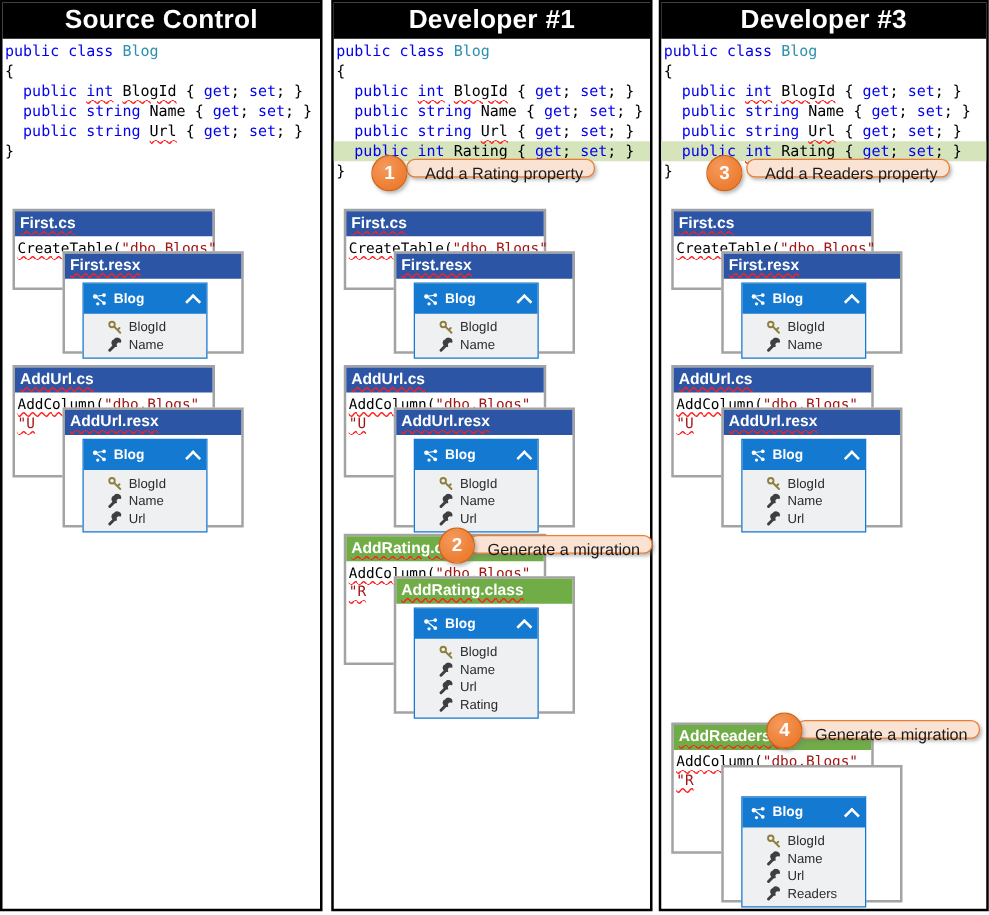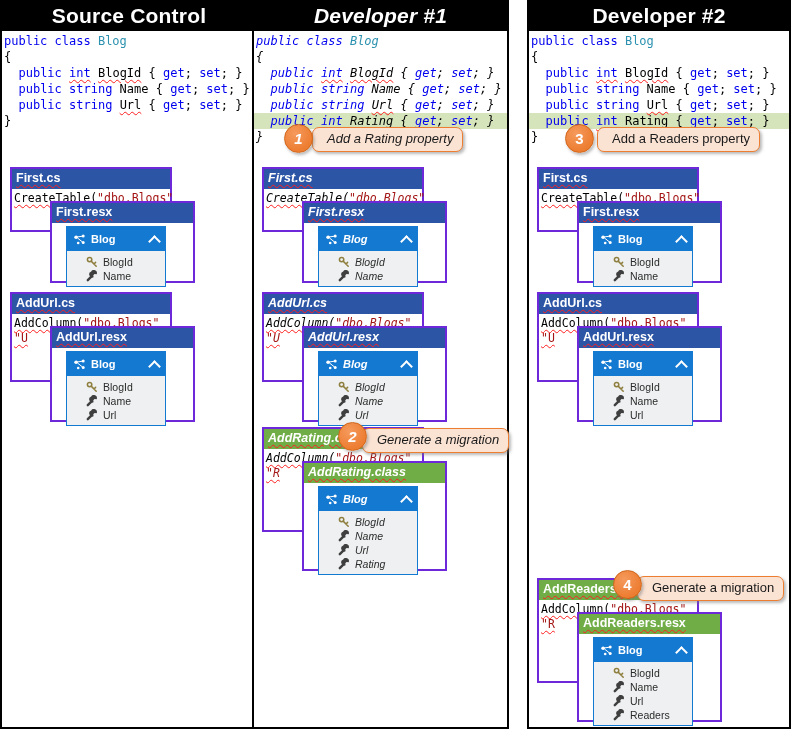--- a/index.html
+++ b/index.html
@@ -10,33 +10,33 @@
   .column{position:absolute;top:0;height:729px;border:2px solid #000;background:#fff;box-sizing:border-box;}
   .col-header{height:29px;background:#000;color:#fff;font-size:21px;font-weight:bold;text-align:center;line-height:28px;letter-spacing:0.2px;}
   .codeblock{position:absolute;left:0;top:31px;right:0;font-family:"DejaVu Sans Mono",monospace;font-size:12px;}
   .code-line{height:16px;line-height:16px;white-space:pre;padding-left:2px;}
   .code-line.hl{background:var(--hl,#d6e4bc);}
   .tok-kw{color:var(--kw,#0000ee);}
   .tok-type{color:var(--type,#2b91af);}
   .tok-str{color:var(--str,#a31515);}
   .tok-plain{color:#000;}
   .sq{text-decoration-line:underline;text-decoration-style:wavy;text-decoration-color:#ff1f1f;text-decoration-thickness:1px;text-underline-offset:2px;}
-  .card{position:absolute;border:2px solid #6d28d9;background:#fff;box-sizing:border-box;}
+  .card{position:absolute;border:2px solid #a3a3a3;background:#fff;box-sizing:border-box;}
   .card-title{height:20px;line-height:19px;padding-left:4px;font-size:12.5px;font-weight:bold;color:#fff;white-space:nowrap;overflow:hidden;}
   .bar-blue .card-title{background:var(--barblue,#2d55a5);}
   .bar-green .card-title{background:var(--bargreen,#70ad47);}
   .card-code{font-family:"DejaVu Sans Mono",monospace;font-size:11.5px;padding:2px 0 0 2px;}
   .cc-line{height:15px;line-height:15px;white-space:pre;}
   .etable{position:absolute;left:14px;top:23px;width:100px;border:1.5px solid var(--tblhead,#1479d1);background:#eef0f1;box-sizing:border-box;}
   .etable-header{height:24px;background:var(--tblhead,#1479d1);color:#fff;display:flex;align-items:center;gap:5px;padding:0 6px;font-size:11px;font-weight:bold;}
   .chev{width:7px;height:7px;border-left:2px solid #fff;border-top:2px solid #fff;transform:rotate(45deg);margin-left:auto;position:relative;top:2px;flex:0 0 auto;}
   .etable-body{padding:4px 0 3px 19px;}
   .etable-row{display:flex;align-items:center;gap:5px;height:14px;font-size:10.5px;color:#2b2b2b;}
   .ricon,.eicon{flex:0 0 auto;display:block;}
-  .callout-label{position:absolute;height:25px;line-height:21px;padding:0 9px 0 14px;background:var(--cofill,#fbe3d4);border:1.5px solid var(--co,#ed7d31);border-radius:7px;font-size:13px;color:#1a1a1a;white-space:nowrap;box-shadow:1.5px 2px 3px rgba(120,120,120,.5);z-index:30;box-sizing:border-box;}
+  .callout-label{position:absolute;height:15px;line-height:21px;padding:0 9px 0 14px;background:var(--cofill,#fbe3d4);border:1.5px solid var(--co,#ed7d31);border-radius:7px;font-size:13px;color:#1a1a1a;white-space:nowrap;box-shadow:1.5px 2px 3px rgba(120,120,120,.5);z-index:30;box-sizing:border-box;}
   .callout-num{position:absolute;width:29px;height:29px;border-radius:50%;background:radial-gradient(circle at 38% 32%, #f59a5d, var(--co,#ed7d31) 70%);border:1px solid #cf6519;color:#fff;font-size:15px;font-weight:bold;display:flex;align-items:center;justify-content:center;z-index:31;box-shadow:1.5px 2px 3px rgba(120,120,120,.5);box-sizing:border-box;}
 </style>
 </head>
 <body>
 
 <div class="column" style="left:0;width:258px;">
   <div class="col-header">Source Control</div>
 <div class="codeblock">
       <div class="code-line"><span class="tok tok-kw">public class </span><span class="tok tok-type">Blog</span></div>
       <div class="code-line"><span class="tok tok-plain">{</span></div>
@@ -123,21 +123,21 @@
             <svg class="ricon" width="12" height="12" viewBox="0 0 12 12">
               <path d="M1.8 10.2 L5.8 6.2" stroke="#3f3f3f" stroke-width="2.4" stroke-linecap="round"></path>
               <path d="M5.2 1.4 a3.1 3.1 0 0 1 5.5 2.8 l-2.1 -0.3 -1.3 1.3 0.3 2.1 a3.1 3.1 0 0 1 -2.4 -5.9" fill="#3f3f3f"></path>
             </svg>
             <span>Url</span>
           </div>
         </div>
       </div>
     </div>
   </div>
-<div class="column" style="left:252px;width:257px;font-style:italic;">
+<div class="column" style="left:265px;width:257px;">
   <div class="col-header">Developer #1</div>
 <div class="codeblock">
       <div class="code-line"><span class="tok tok-kw">public class </span><span class="tok tok-type">Blog</span></div>
       <div class="code-line"><span class="tok tok-plain">{</span></div>
       <div class="code-line"><span class="tok tok-plain">  </span><span class="tok tok-kw">public </span><span class="tok tok-kw sq">int</span><span class="tok tok-plain"> </span><span class="tok tok-plain sq">BlogId</span><span class="tok tok-plain"> { </span><span class="tok tok-kw">get</span><span class="tok tok-plain">; </span><span class="tok tok-kw">set</span><span class="tok tok-plain">; }</span></div>
       <div class="code-line"><span class="tok tok-plain">  </span><span class="tok tok-kw">public </span><span class="tok tok-kw">string</span><span class="tok tok-plain"> Name { </span><span class="tok tok-kw">get</span><span class="tok tok-plain">; </span><span class="tok tok-kw">set</span><span class="tok tok-plain">; }</span></div>
       <div class="code-line"><span class="tok tok-plain">  </span><span class="tok tok-kw">public </span><span class="tok tok-kw">string</span><span class="tok tok-plain"> </span><span class="tok tok-plain sq">Url</span><span class="tok tok-plain"> { </span><span class="tok tok-kw">get</span><span class="tok tok-plain">; </span><span class="tok tok-kw">set</span><span class="tok tok-plain">; }</span></div>
       <div class="code-line hl"><span class="tok tok-plain">  </span><span class="tok tok-kw">public </span><span class="tok tok-kw sq">int</span><span class="tok tok-plain"> Rating { </span><span class="tok tok-kw">get</span><span class="tok tok-plain">; </span><span class="tok tok-kw">set</span><span class="tok tok-plain">; }</span></div>
       <div class="code-line"><span class="tok tok-plain">}</span></div>
     </div>
@@ -277,21 +277,21 @@
           </div>
         </div>
       </div>
     </div>
     <div class="callout-label" style="left: 58px; top: 125px;">Add a Rating property</div>
     <div class="callout-num" style="left: 30px; top: 122px;">1</div>
     <div class="callout-label" style="left: 108px; top: 426px;">Generate a migration</div>
     <div class="callout-num" style="left: 84px; top: 420px;">2</div>
   </div>
 <div class="column" style="left:527px;width:264px;">
-  <div class="col-header">Developer #2</div>
+  <div class="col-header">Developer #3</div>
 <div class="codeblock">
       <div class="code-line"><span class="tok tok-kw">public class </span><span class="tok tok-type">Blog</span></div>
       <div class="code-line"><span class="tok tok-plain">{</span></div>
       <div class="code-line"><span class="tok tok-plain">  </span><span class="tok tok-kw">public </span><span class="tok tok-kw sq">int</span><span class="tok tok-plain"> </span><span class="tok tok-plain sq">BlogId</span><span class="tok tok-plain"> { </span><span class="tok tok-kw">get</span><span class="tok tok-plain">; </span><span class="tok tok-kw">set</span><span class="tok tok-plain">; }</span></div>
       <div class="code-line"><span class="tok tok-plain">  </span><span class="tok tok-kw">public </span><span class="tok tok-kw">string</span><span class="tok tok-plain"> Name { </span><span class="tok tok-kw">get</span><span class="tok tok-plain">; </span><span class="tok tok-kw">set</span><span class="tok tok-plain">; }</span></div>
       <div class="code-line"><span class="tok tok-plain">  </span><span class="tok tok-kw">public </span><span class="tok tok-kw">string</span><span class="tok tok-plain"> </span><span class="tok tok-plain sq">Url</span><span class="tok tok-plain"> { </span><span class="tok tok-kw">get</span><span class="tok tok-plain">; </span><span class="tok tok-kw">set</span><span class="tok tok-plain">; }</span></div>
       <div class="code-line hl"><span class="tok tok-plain">  </span><span class="tok tok-kw">public </span><span class="tok tok-kw sq">int</span><span class="tok tok-plain"> Rating { </span><span class="tok tok-kw">get</span><span class="tok tok-plain">; </span><span class="tok tok-kw">set</span><span class="tok tok-plain">; }</span></div>
       <div class="code-line"><span class="tok tok-plain">}</span></div>
     </div>
     <div class="card bar-blue" style="left: 8px; top: 165px; width: 162px; height: 65px;">
@@ -379,21 +379,20 @@
       </div>
     </div>
     <div class="card bar-green" style="left: 8px; top: 576px; width: 162px; height: 105px;">
       <div class="card-title"><span class="sq">AddReaders.cs</span></div>
       <div class="card-code">
         <div class="cc-line"><span class="tok tok-plain sq">AddColumn(</span><span class="tok tok-str sq">"dbo.Blogs"</span></div>
         <div class="cc-line"><span class="tok tok-str sq">"R</span></div>
       </div>
     </div>
     <div class="card bar-green" style="left: 48px; top: 610px; width: 145px; height: 110px;">
-      <div class="card-title"><span class="sq">AddReaders.resx</span></div>
       <div class="etable">
         <div class="etable-header">
           <svg class="eicon" width="13" height="13" viewBox="0 0 13 13">
             <path d="M4 4 L9.5 3.2 M4.5 5 L9.5 9" stroke="#ffffff" stroke-width="1" fill="none"></path>
             <circle cx="3.1" cy="4.2" r="1.8" fill="#fff"></circle>
             <circle cx="10.2" cy="3" r="1.5" fill="#fff"></circle>
             <circle cx="10.2" cy="9.4" r="1.5" fill="#fff"></circle>
             <circle cx="5.2" cy="10" r="1.3" fill="#fff"></circle>
           </svg>
           <span>Blog</span>

